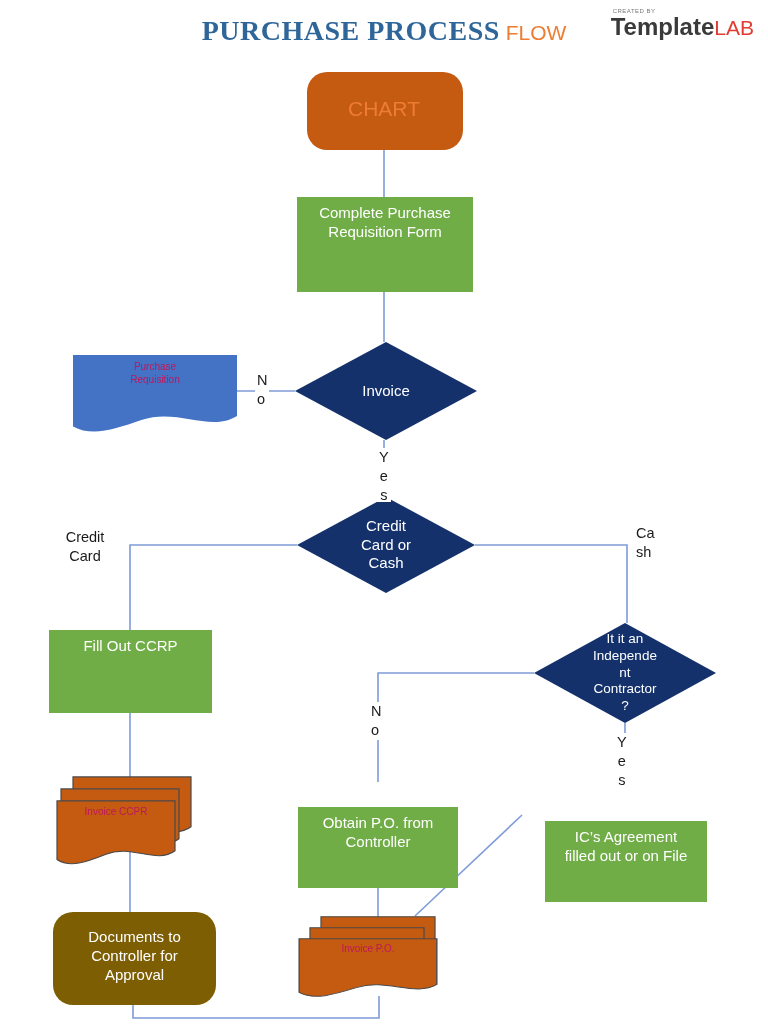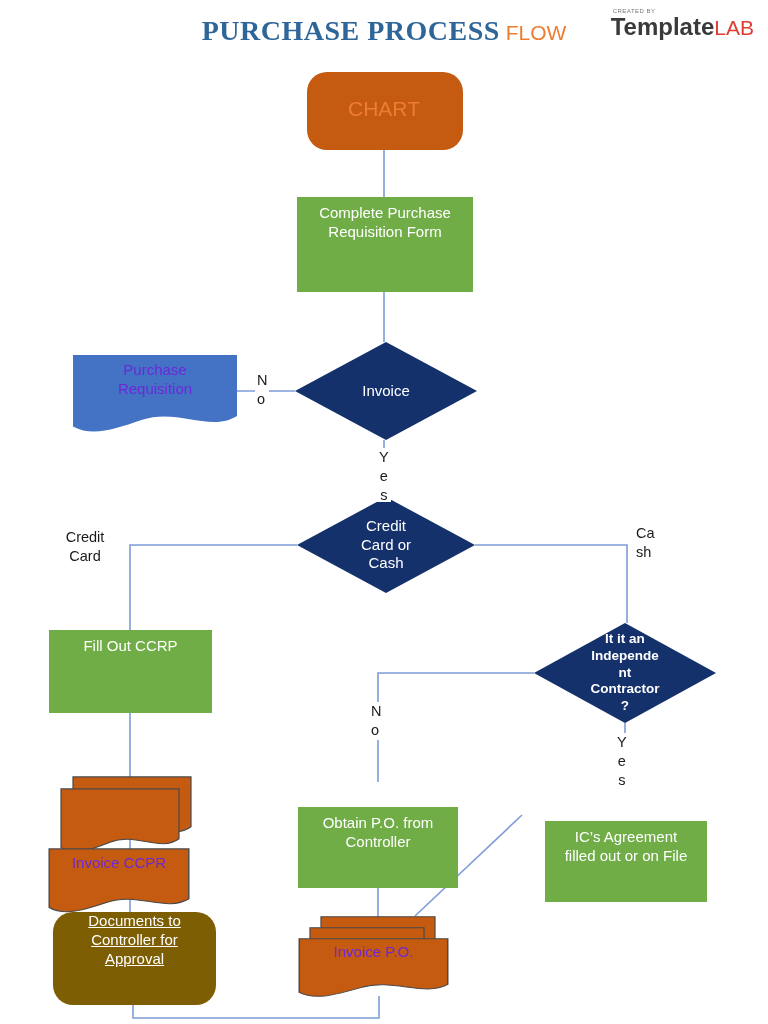--- a/index.html
+++ b/index.html
@@ -16,26 +16,26 @@
   .logo .brand-accent{font-size:21px;font-weight:normal;color:#e03c31;}
   
   .connectors{position:absolute;left:0;top:0;z-index:1;}
   .connectors polyline,.connectors line{fill:none;stroke:var(--line,#7e9cd8);stroke-width:1.6;}
   
   .node{position:absolute;z-index:2;color:#fff;font-size:15px;line-height:1.25;text-align:center;
         white-space:pre-line;}
   .process{background:var(--green,#70ad47);padding-top:7px;box-sizing:border-box;}
   .rounded{border-radius:20px;}
   .start{background:var(--orange,#c55a11);}
-  .terminator{background:var(--olive,#7d5e02);box-sizing:border-box;text-decoration:underline;}
+  .terminator{background:var(--olive,#7d5e02);padding-top:16px;box-sizing:border-box;}
   .diamond{background:var(--navy,#14316b);clip-path:polygon(50% 0,100% 50%,50% 100%,0 50%);
            display:flex;align-items:center;justify-content:center;}
   .doc{position:absolute;z-index:2;}
   .doc svg{position:absolute;left:0;top:0;width:100%;height:100%;}
-  .doc .doc-label{position:absolute;left:0;right:0;top:6px;color:#6d28d9;font-size:15px;text-align:center;
+  .doc .doc-label{position:absolute;left:0;right:0;top:6px;color:#be185d;font-size:10px;text-align:center;
                   white-space:pre-line;line-height:1.25;z-index:3;}
   .doc-blue path{fill:var(--doc_blue,#4472c4);stroke:none;}
   .doc-orange path{fill:var(--orange,#c55a11);stroke:#4a4a4a;stroke-width:1.2;}
   
   .lbl{position:absolute;z-index:5;color:#1a1a1a;font-size:14.5px;line-height:1.3;
        white-space:pre-line;background:#fff;padding:0 2px;}
   .lbl-center{text-align:center;}
 </style>
 </head>
 <body>
@@ -84,39 +84,39 @@
   </div>
 
   <div class="node diamond" style="left:297px;top:497px;width:178px;height:96px;">
     <span>Credit
 Card or
 Cash</span>
   </div>
 
   <div class="node process" style="left:49px;top:630px;width:163px;height:83px;">Fill Out CCRP</div>
 
-  <div class="node diamond" style="left:534px;top:623px;width:182px;height:100px;font-size:13.5px;font-weight:bold;">
+  <div class="node diamond" style="left:534px;top:623px;width:182px;height:100px;font-size:13.5px;">
     <span>It it an
 Independe
 nt
 Contractor
 ?</span>
   </div>
 
   <div class="doc" style="left:72px;top:776px;width:120px;height:70px;">
     <svg class="doc-orange" viewBox="0 0 120 80" preserveAspectRatio="none">
       <path d="M1,1 H119 V58 C100,74 76,50 50,62 C30,71 14,78 1,68 Z"></path>
     </svg>
   </div>
   <div class="doc" style="left:60px;top:788px;width:120px;height:70px;">
     <svg class="doc-orange" viewBox="0 0 120 80" preserveAspectRatio="none">
       <path d="M1,1 H119 V58 C100,74 76,50 50,62 C30,71 14,78 1,68 Z"></path>
     </svg>
   </div>
-  <div class="doc" style="left:48px;top:800px;width:142px;height:70px;margin-top:48px;">
+  <div class="doc" style="left:56px;top:800px;width:120px;height:70px;">
     <svg class="doc-orange" viewBox="0 0 120 80" preserveAspectRatio="none">
       <path d="M1,1 H119 V58 C100,74 76,50 50,62 C30,71 14,78 1,68 Z"></path>
     </svg>
     <div class="doc-label">Invoice CCPR</div>
   </div>
 
   <div class="node process" style="left:298px;top:782px;width:160px;height:81px;margin-top:25px;">Obtain P.O. from
 Controller</div>
 
   <div class="node process" style="left:545px;top:777px;width:162px;height:81px;margin-top:44px;">IC’s Agreement
@@ -129,21 +129,21 @@
   <div class="doc" style="left:320px;top:916px;width:116px;height:64px;">
     <svg class="doc-orange" viewBox="0 0 120 80" preserveAspectRatio="none">
       <path d="M1,1 H119 V58 C100,74 76,50 50,62 C30,71 14,78 1,68 Z"></path>
     </svg>
   </div>
   <div class="doc" style="left:309px;top:927px;width:116px;height:64px;">
     <svg class="doc-orange" viewBox="0 0 120 80" preserveAspectRatio="none">
       <path d="M1,1 H119 V58 C100,74 76,50 50,62 C30,71 14,78 1,68 Z"></path>
     </svg>
   </div>
-  <div class="doc" style="left:298px;top:938px;width:140px;height:64px;padding-left:11px;">
+  <div class="doc" style="left:298px;top:938px;width:140px;height:64px;">
     <svg class="doc-orange" viewBox="0 0 120 80" preserveAspectRatio="none">
       <path d="M1,1 H119 V58 C100,74 76,50 50,62 C30,71 14,78 1,68 Z"></path>
     </svg>
     <div class="doc-label" style="top:5px;">Invoice P.O.</div>
   </div>
 
   <div class="lbl" style="left:255px;top:371px;">N
 o</div>
   <div class="lbl lbl-center" style="left:377px;top:448px;height:54px;">Y
 e

